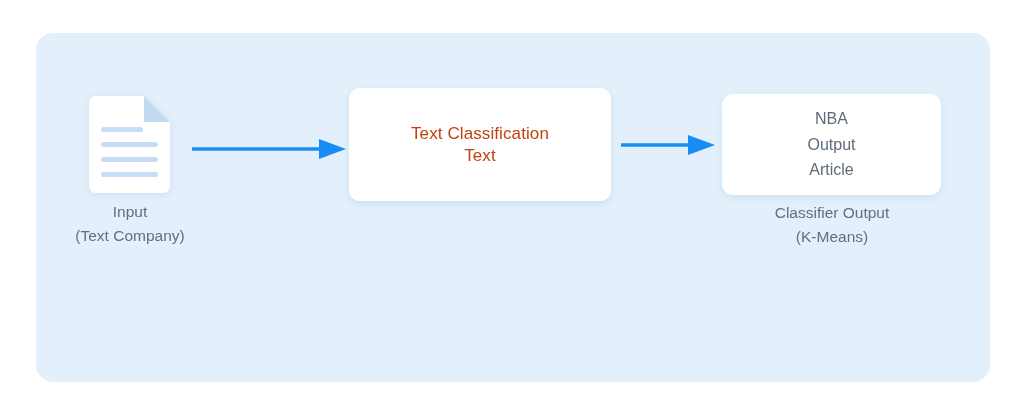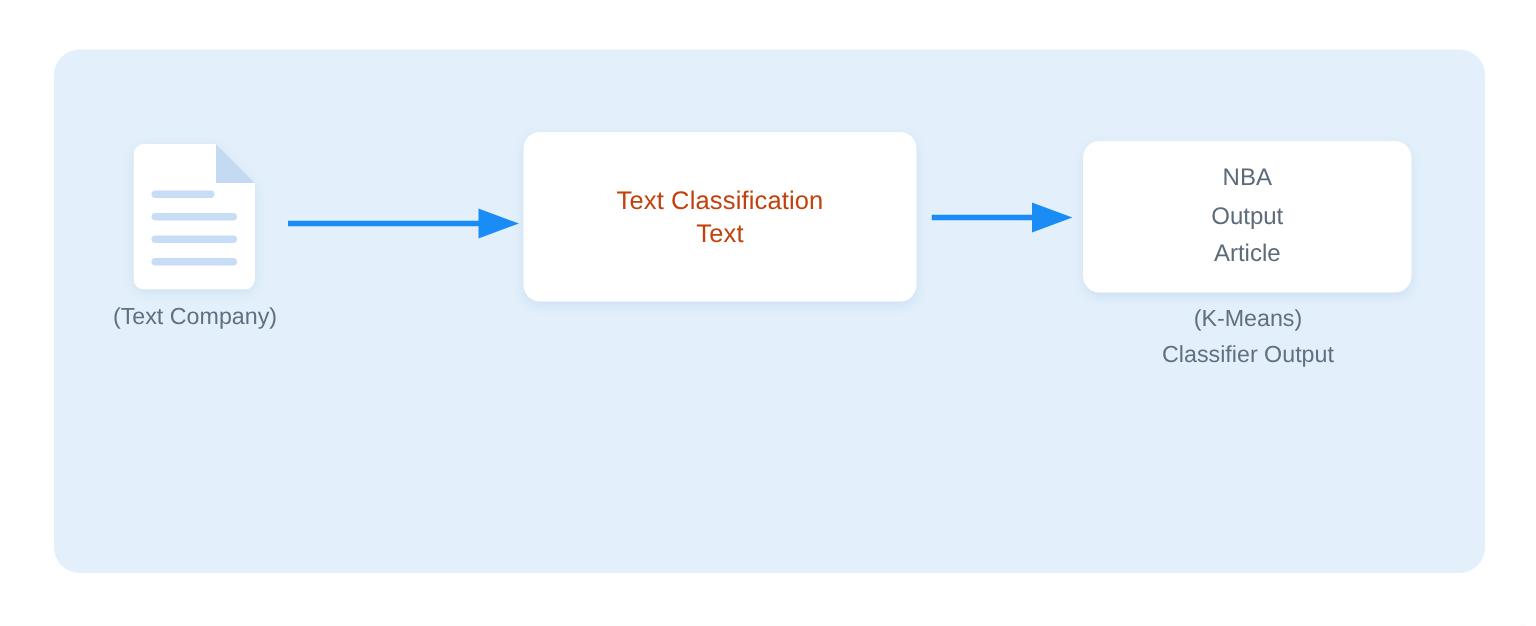--- a/index.html
+++ b/index.html
@@ -166,20 +166,21 @@
     </svg>
     <div class="doc-lines">
       <div class="doc-line short"></div>
       <div class="doc-line full"></div>
       <div class="doc-line full"></div>
       <div class="doc-line full"></div>
     </div>
   </div>
 
   <div class="caption caption-input">
+    <div>Input</div>
     <div>(Text Company)</div>
   </div>
 
   <svg class="arrow arrow-1" viewBox="0 0 154 22">
     <line x1="0" y1="11" x2="131" y2="11" stroke="#1a8cf5" stroke-width="3.6"></line>
     <polygon points="127,1 154,11 127,21" fill="#1a8cf5"></polygon>
   </svg>
 
   <div class="node model-node">
     <div class="box">
@@ -197,17 +198,17 @@
 
   <div class="node output-node">
     <div class="box">
       <div class="output-line">NBA</div>
       <div class="output-line">Output</div>
       <div class="output-line">Article</div>
     </div>
   </div>
 
   <div class="caption caption-output">
+    <div>Classifier Output</div>
     <div>(K-Means)</div>
-    <div>Classifier Output</div>
   </div>
 
 </div>
 
 </body></html>

